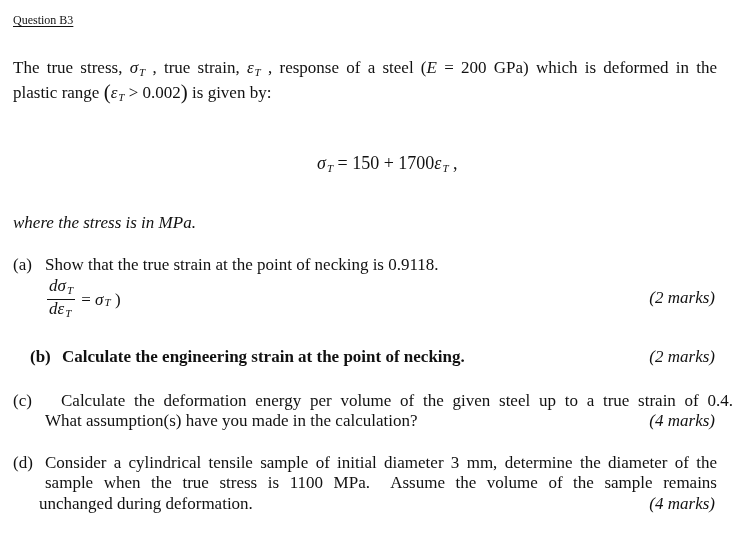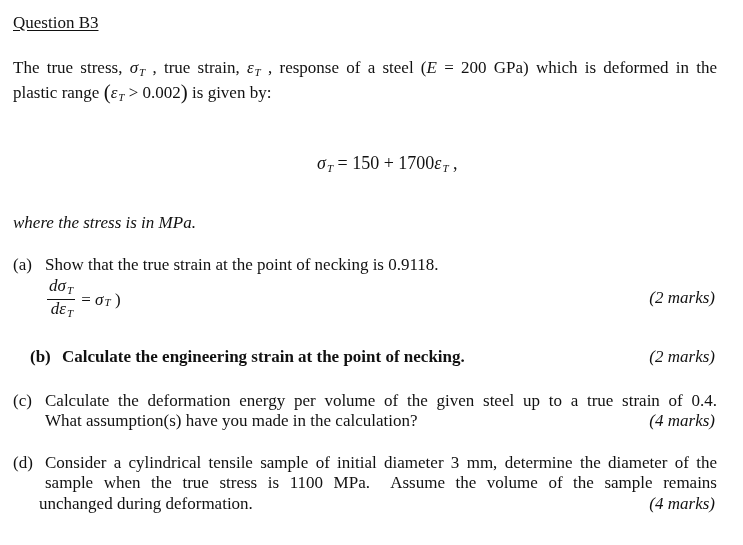--- a/index.html
+++ b/index.html
@@ -12,41 +12,41 @@
       height: 545px;
       position: relative;
       overflow: hidden;
       font-family: "Liberation Serif", "DejaVu Serif", serif;
       color: #111111;
       font-size: 17px;
     }
     .abs { position: absolute; white-space: nowrap; }
     .title {
       left: 13px; top: 13px;
-      font-size: 17px;
+      font-size: 12px;
       text-decoration: underline;
       text-underline-offset: 2px;
     }
     .line { font-size: 17px; line-height: 20px; }
     .justify {
       display: block;
       text-align: justify;
       text-align-last: justify;
       white-space: normal;
     }
     .i { font-style: italic; }
     .sub { font-size: 11px; font-style: italic; vertical-align: -3px; margin-left: 1px; }
     .big-paren { font-size: 21px; vertical-align: -1px; }
     .formula { font-size: 18px; margin-left: 20px; }
     .marks { right: 28px; font-style: italic; }
     .label { display: inline-block; width: 32px; }
     .frac {
       display: inline-block;
       vertical-align: middle;
-      text-align: right;
+      text-align: left;
       margin: 0 2px;
     }
     .frac .num, .frac .den {
       display: block;
       font-style: italic;
       font-size: 17px;
       line-height: 18px;
       padding: 0 2px;
     }
     .frac .num { border-bottom: 1px solid #111; }
@@ -83,21 +83,21 @@
 </div>
 <div class="abs line marks" style="top:288px;">(2 marks)</div>
 
 <div class="abs line" style="left:30px; top:347px;font-weight:bold;">
   <span class="label">(b)</span><span>Calculate the engineering strain at the point of necking.</span>
 </div>
 <div class="abs line marks" style="top:347px;">(2 marks)</div>
 
 <div class="abs line" style="left:13px; top:391px; width:704px;">
   <span class="label" style="float:left;">(c)</span>
-  <span class="justify" style="width:672px; margin-left:32px;">Calculate the deformation energy per volume of the given steel up to a true strain of 0.4.</span>
+  <span class="justify" style="width:672px; margin-left:48px;">Calculate the deformation energy per volume of the given steel up to a true strain of 0.4.</span>
 </div>
 <div class="abs line" style="left:45px; top:411px;">What assumption(s) have you made in the calculation?</div>
 <div class="abs line marks" style="top:411px;">(4 marks)</div>
 
 <div class="abs line" style="left:13px; top:453px; width:704px;">
   <span class="label" style="float:left;">(d)</span>
   <span class="justify" style="width:672px; margin-left:32px;">Consider a cylindrical tensile sample of initial diameter 3 mm, determine the diameter of the</span>
 </div>
 <div class="abs line" style="left:45px; top:473px; width:672px;">
   <span class="justify" style="width:672px; white-space:pre-wrap;">sample when the true stress is 1100 MPa.  Assume the volume of the sample remains</span>

